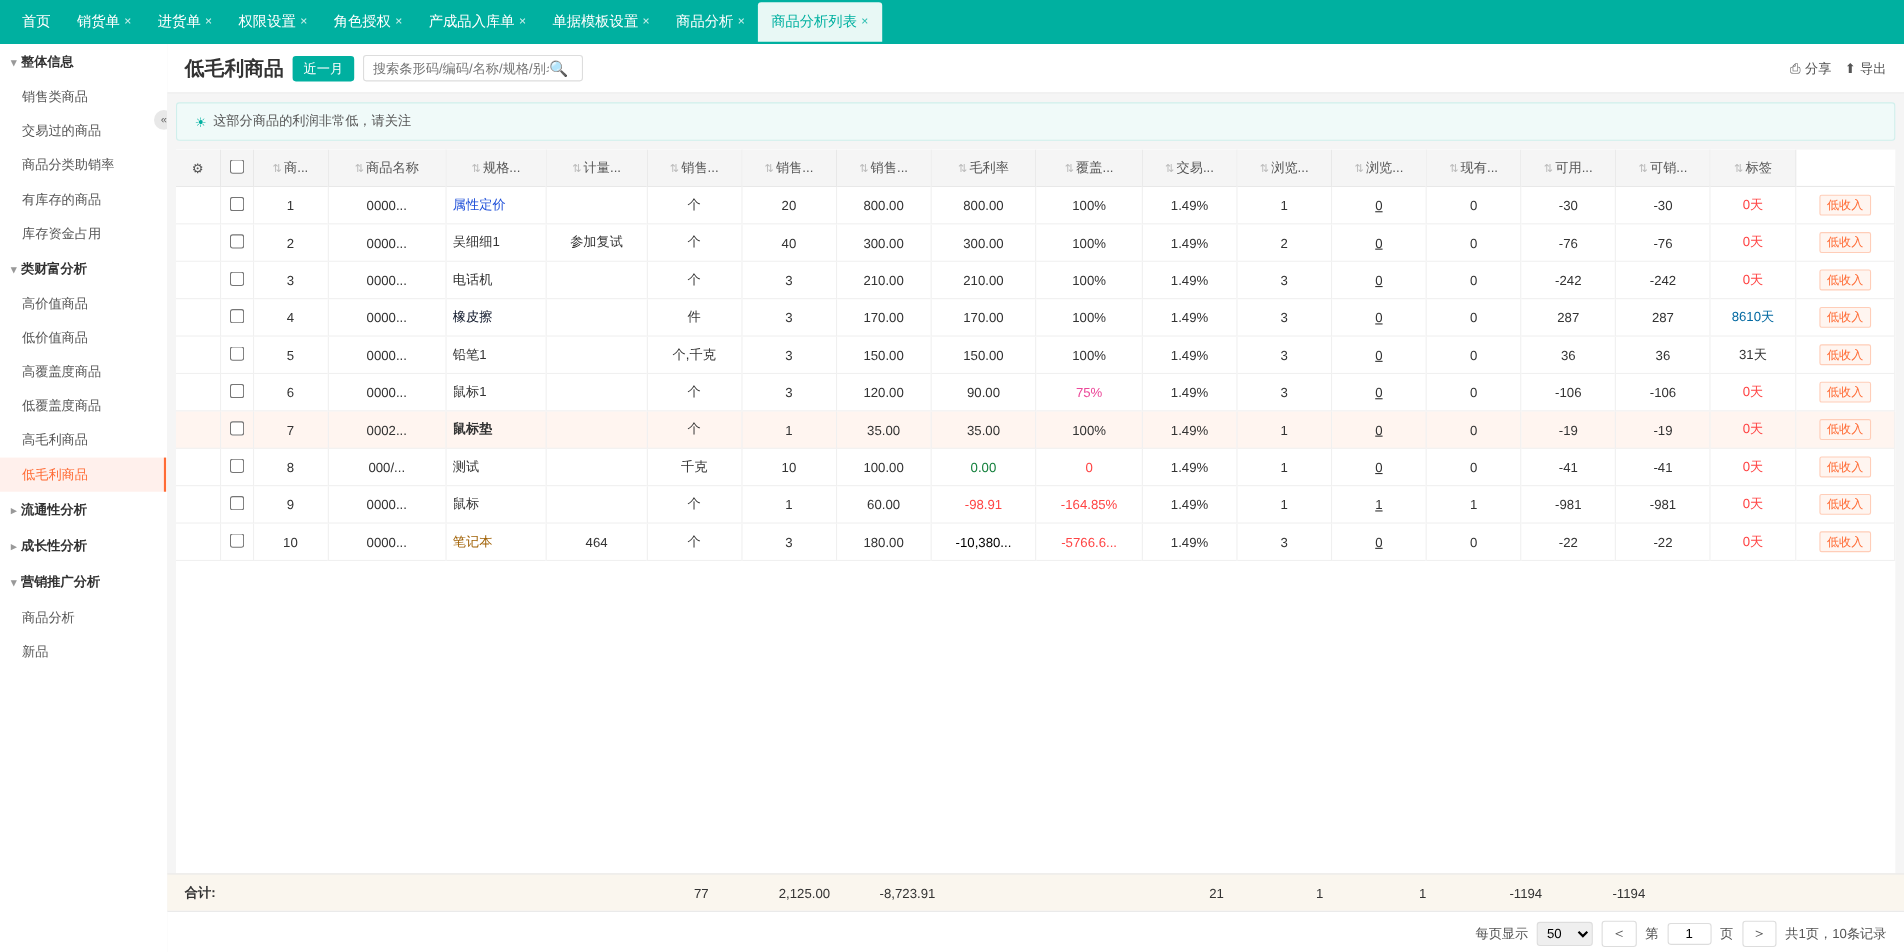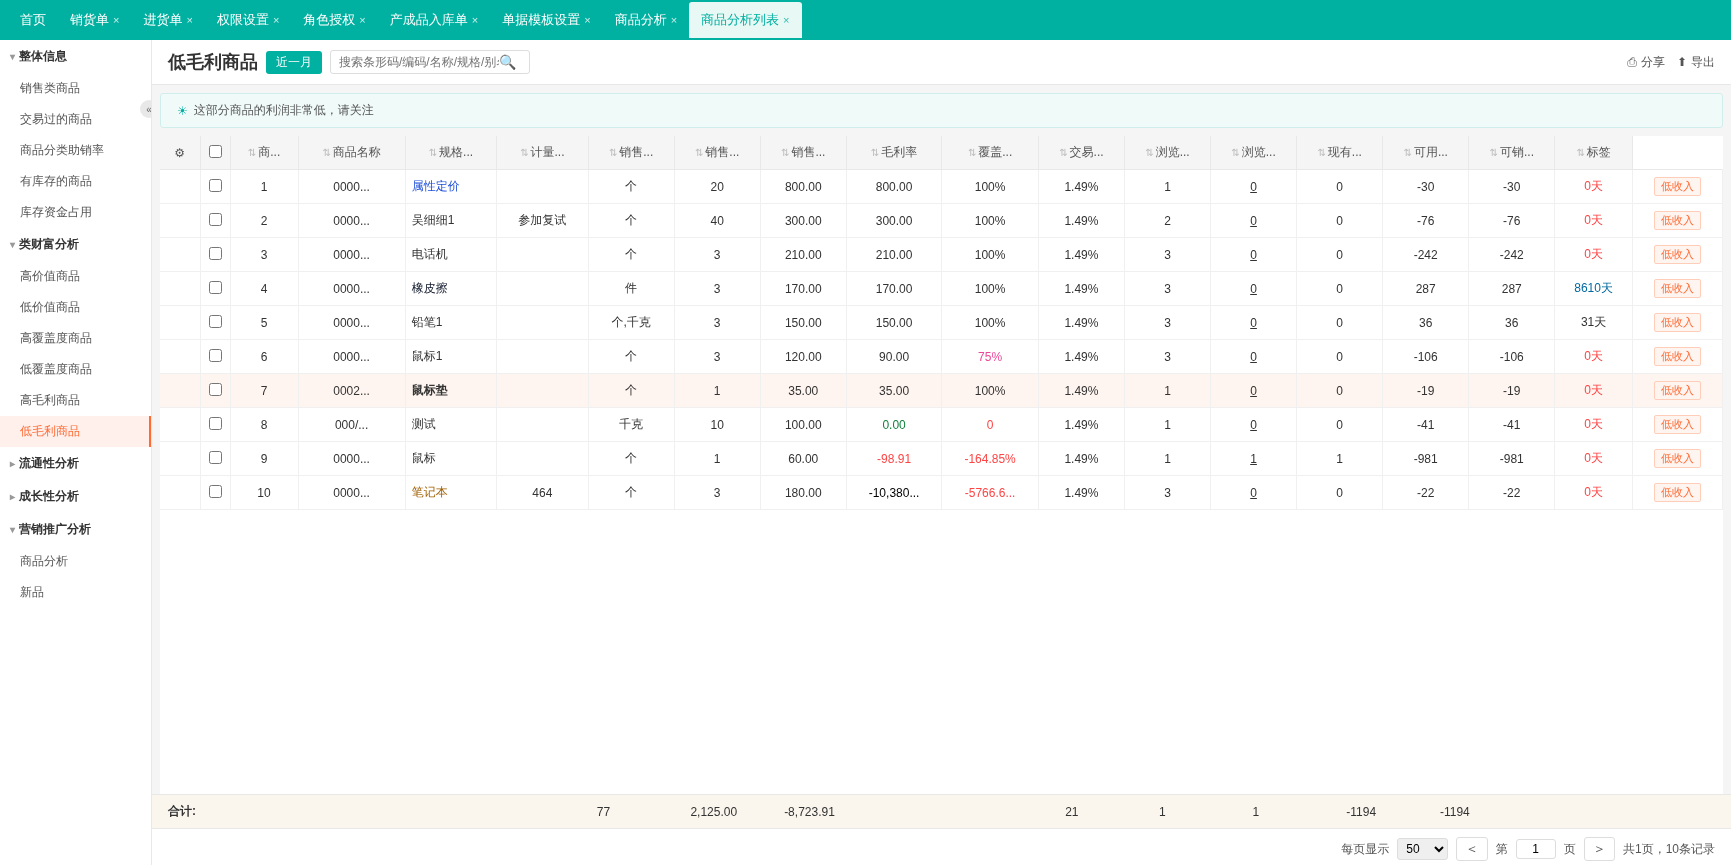--- a/index.html
+++ b/index.html
@@ -219,21 +219,21 @@
       color: #333;
     }
     .footer-label { font-weight: bold; margin-right: 20px; }
     .footer-cells {
       display: flex;
       gap: 0;
       flex: 1;
     }
     .footer-cell {
       flex: 1;
-      text-align: left;
+      text-align: center;
       padding: 0 6px;
     }
 
     
     .pagination-bar {
       background: #fff;
       border-top: 1px solid #e8e8e8;
       padding: 8px 16px;
       display: flex;
       align-items: center;

